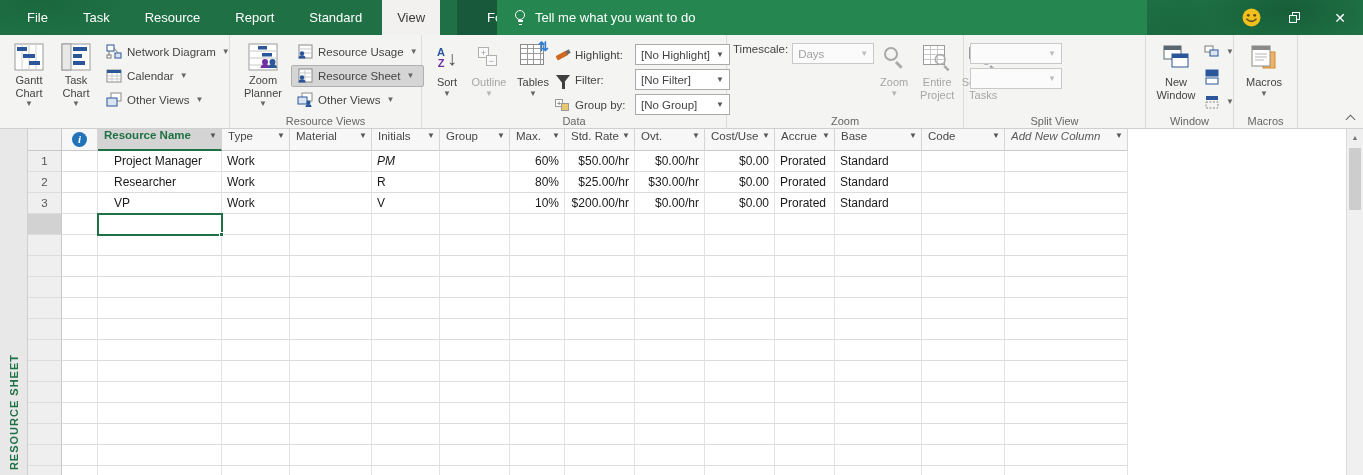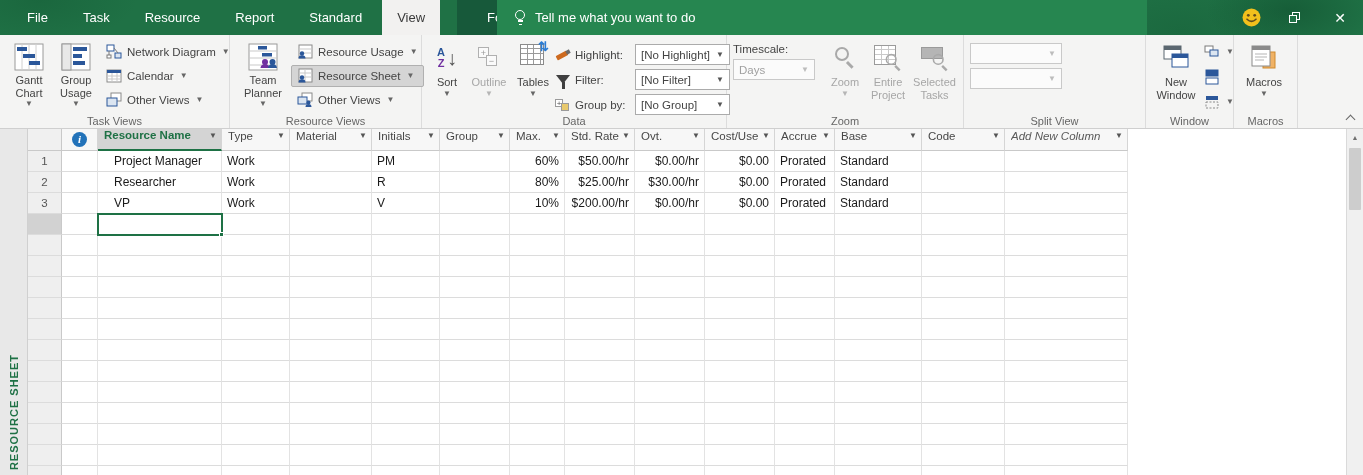--- a/index.html
+++ b/index.html
@@ -225,21 +225,21 @@
       <div class="bigbtn">
         <span class="ic">
           <svg width="30" height="30" viewBox="0 0 30 30">
             <rect x="1" y="2" width="28" height="26" fill="#fff" stroke="#9a9a9a"></rect>
             <rect x="1" y="2" width="9" height="26" fill="#e8e8e8" stroke="#9a9a9a"></rect>
             <rect x="12" y="5" width="14" height="4" fill="#2b579a"></rect>
             <rect x="12" y="12" width="9" height="4" fill="#2b579a"></rect>
             <rect x="12" y="19" width="12" height="4" fill="#2b579a"></rect>
           </svg>
         </span>
-        <span class="lbl">Group Usage</span>
+        <span class="lbl">Task Chart</span>
         <span class="dd">▼</span>
       </div>
       <div class="smallcol">
         <div class="smallbtn">
           <svg class="micon" viewBox="0 0 16 16">
             <rect x="1" y="1" width="7" height="6" fill="#fff" stroke="#2b579a"></rect>
             <rect x="9" y="9" width="6" height="5" fill="#dbe5f1" stroke="#2b579a"></rect>
             <line x1="8" y1="4" x2="12" y2="9" stroke="#7a7a7a"></line>
             <line x1="3" y1="7" x2="3" y2="12" stroke="#7a7a7a"></line>
               <rect x="1" y="11" width="4" height="3" fill="#fff" stroke="#7a7a7a"></rect>
@@ -261,40 +261,39 @@
         </div>
         <div class="smallbtn">
           <svg class="micon" viewBox="0 0 16 16">
             <rect x="5" y="1" width="10" height="8" fill="#fff" stroke="#8a8a8a"></rect>
             <rect x="1" y="6" width="10" height="8" fill="#dbe5f1" stroke="#2b579a"></rect>
           </svg>
           <span>Other Views</span>
           <span class="dd">▼</span>
         </div>
       </div>
-      <div class="rgroup-label">Task Views</div>
     </div>
 
     <div class="rgroup" style="width:192px">
       <div class="bigbtn" style="min-width:54px">
         <span class="ic">
           <svg width="30" height="30" viewBox="0 0 30 30">
             <rect x="1" y="2" width="28" height="26" fill="#fff" stroke="#9a9a9a"></rect>
             <line x1="1" y1="9" x2="29" y2="9" stroke="#c9c9c9"></line>
               <line x1="1" y1="16" x2="29" y2="16" stroke="#c9c9c9"></line>
               <line x1="1" y1="23" x2="29" y2="23" stroke="#c9c9c9"></line>
             <rect x="10" y="4" width="9" height="3.5" fill="#2b579a"></rect>
             <rect x="14" y="11" width="10" height="3.5" fill="#2b579a"></rect>
             <circle cx="17" cy="20" r="3" fill="#7030a0"></circle>
               <path d="M12.5 26 a4.5,4 0 0 1 9,0 z" fill="#7030a0"></path>
             <circle cx="24.5" cy="20" r="3" fill="#2b579a"></circle>
               <path d="M20 26 a4.5,4 0 0 1 9,0 z" fill="#2b579a"></path>
           </svg>
         </span>
-        <span class="lbl">Team Planner</span>
+        <span class="lbl">Zoom Planner</span>
         <span class="dd">▼</span>
       </div>
       <div class="smallcol">
         <div class="smallbtn">
           <svg class="micon" viewBox="0 0 16 16">
             <rect x="2" y="1" width="13" height="13" fill="#fff" stroke="#8a8a8a"></rect>
             <line x1="2" y1="5" x2="15" y2="5" stroke="#c9c9c9"></line>
               <line x1="2" y1="9" x2="15" y2="9" stroke="#c9c9c9"></line>
             <circle cx="5" cy="9.5" r="2.2" fill="#2b579a"></circle>
               <path d="M1.5 14.5 a3.5,3.2 0 0 1 7,0 z" fill="#2b579a"></path>
@@ -389,21 +388,21 @@
           <span class="combo" style="width:95px">
             <span>[No Group]</span>
               <span class="dd">▼</span>
           </span>
         </div>
       </div>
       <div class="rgroup-label">Data</div>
     </div>
 
     <div class="rgroup" style="width:237px">
-      <div style="display:flex;flex-direction:column;gap:4px;padding-top:5px;margin-right:10px">
+      <div style="display:flex;gap:4px;padding-top:5px;">
         <span style="font-size:11.5px;color:#444">Timescale:</span>
         <span class="combo disabled" style="width:82px">
           <span>Days</span>
             <span class="dd">▼</span>
         </span>
       </div>
       <div class="bigbtn disabled" style="min-width:40px">
         <span class="ic">
             <span class="mag">
               <i class="ring" style="position:absolute"></i>
@@ -583,21 +582,21 @@
           </div>
         </div>
       <div id="sheet-rows">
           <div class="row">
             <div class="rownum">1</div>
             <div class="cells">
               <div class="cell" style="width: 36px;"></div>
               <div class="cell namecol" style="width: 124px;">Project Manager</div>
               <div class="cell" style="width: 68px;">Work</div>
               <div class="cell" style="width: 82px;"></div>
-              <div class="cell" style="width: 68px;">PM</div>
+              <div class="cell" style="width: 68px; font-style: italic;">PM</div>
               <div class="cell" style="width: 70px;"></div>
               <div class="cell r" style="width: 55px;">60%</div>
               <div class="cell r" style="width: 70px;">$50.00/hr</div>
               <div class="cell r" style="width: 70px;">$0.00/hr</div>
               <div class="cell r" style="width: 70px;">$0.00</div>
               <div class="cell" style="width: 60px;">Prorated</div>
               <div class="cell" style="width: 87px;">Standard</div>
               <div class="cell" style="width: 83px;"></div>
               <div class="cell" style="width: 123px;"></div>
             </div>

